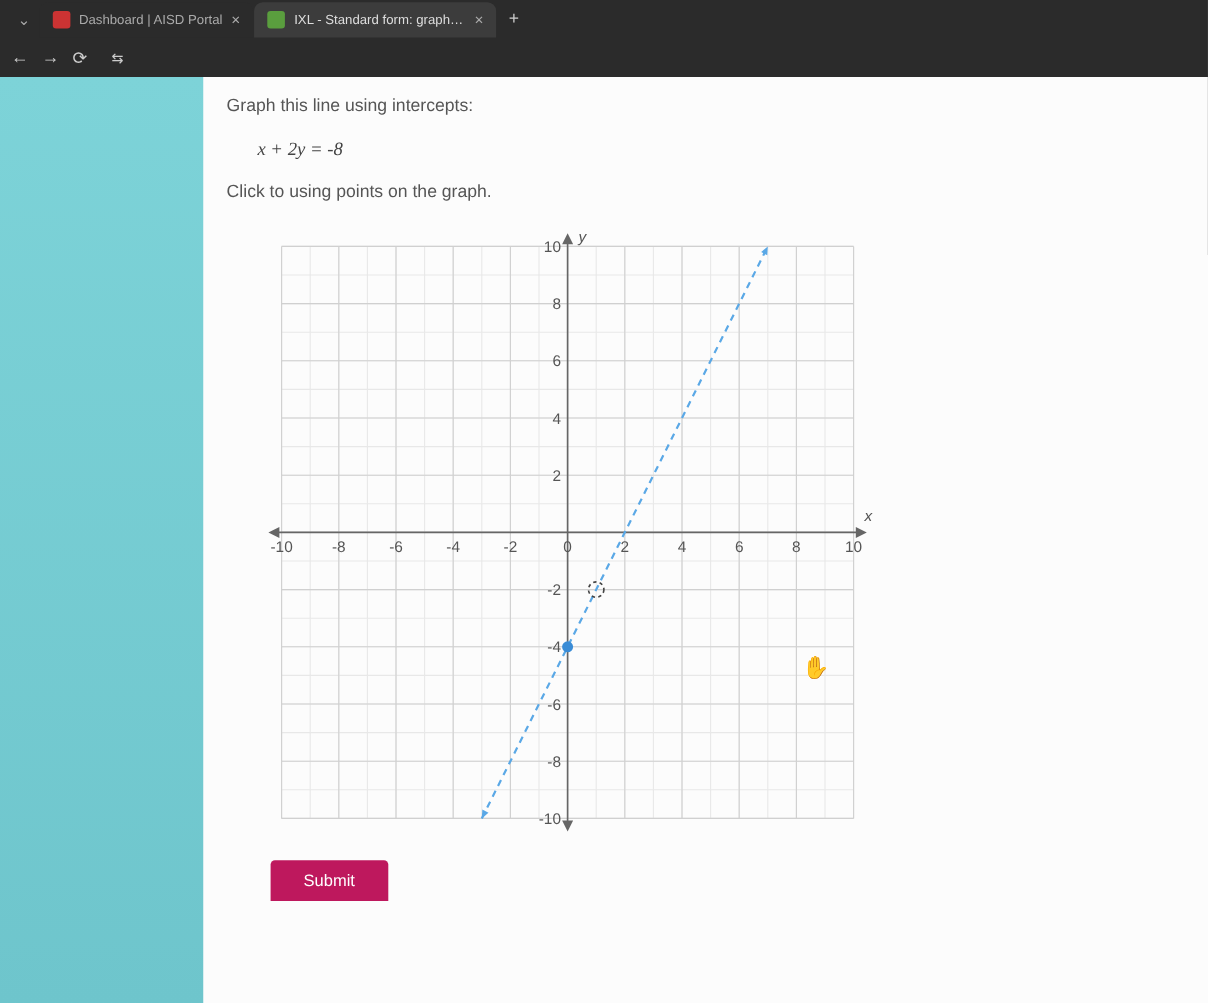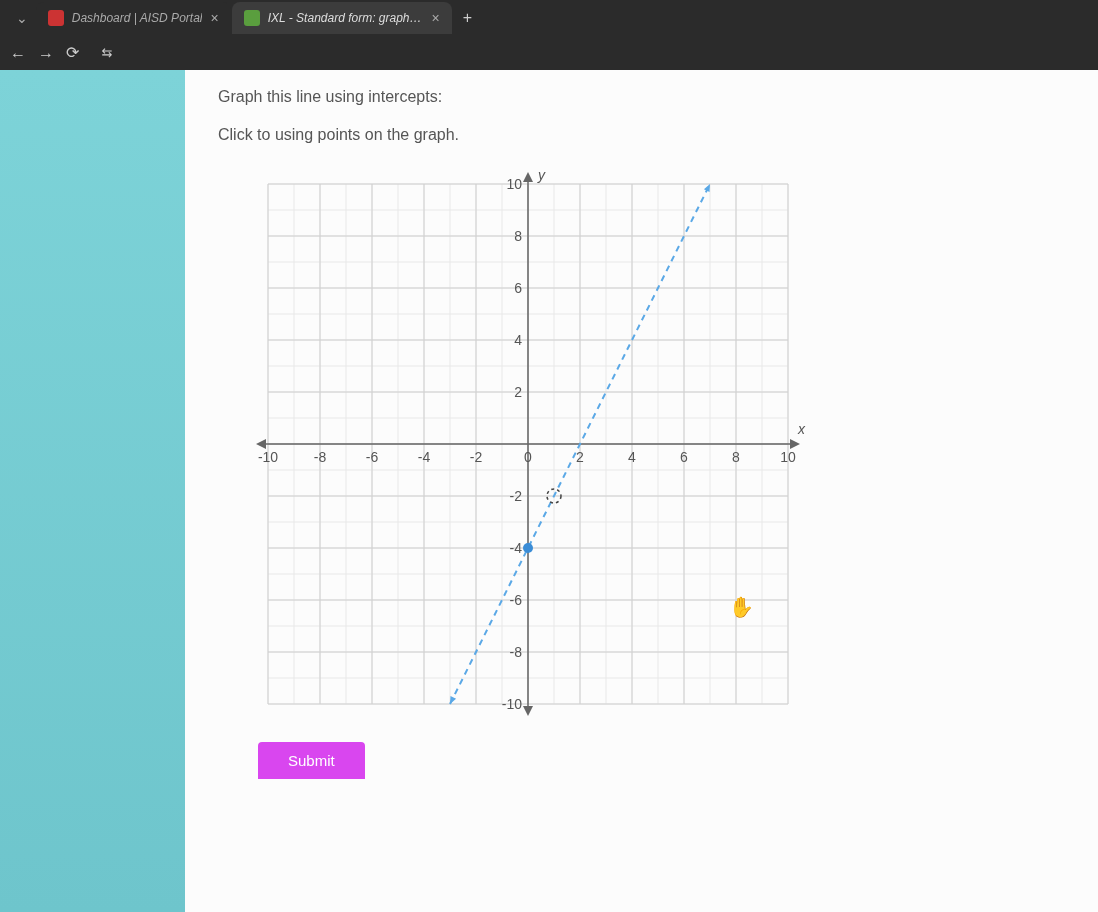--- a/index.html
+++ b/index.html
@@ -47,21 +47,20 @@
       border-radius: 3px;
       flex-shrink: 0;
     }
     .fav-red { background: #cc3333; }
     .fav-ixl { background: #5a9e3e; }
     .tab-title {
       white-space: nowrap;
       overflow: hidden;
       text-overflow: ellipsis;
       flex: 1;
-      font-style: italic;
     }
     .tab-close { color: #aaa; font-size: 14px; cursor: pointer; }
     .new-tab { color: #ccc; padding: 0 10px; font-size: 16px; }
     .nav-bar {
       display: flex;
       align-items: center;
       height: 35px;
       padding: 0 10px;
       gap: 12px;
     }
@@ -83,21 +82,21 @@
       display: flex;
       position: relative;
     }
     .sidebar {
       width: 185px;
       background: linear-gradient(to bottom, #7dd3d8, #6ec5cc);
       height: 100%;
     }
     .main-content {
       flex: 1;
-      padding: 18px 33px;
+      padding: 18px 21px;
       background: #fcfcfc;
       position: relative;
     }
     .instruction {
       color: #555;
       font-size: 16px;
       margin-bottom: 20px;
     }
     .equation {
       font-family: 'Times New Roman', serif;
@@ -110,21 +109,21 @@
       color: #555;
       font-size: 16px;
       margin-bottom: 20px;
     }
     .graph-container {
       margin-left: 30px;
       width: 560px;
       height: 560px;
     }
     .submit-btn {
-      background: #d946ef;
+      background: #be185d;
       color: #fff;
       border: none;
       padding: 10px 30px;
       font-size: 15px;
       border-radius: 4px 4px 0 0;
       margin-top: 18px;
       margin-left: 40px;
       cursor: pointer;
     }
     svg text {
@@ -166,20 +165,21 @@
     <div class="url-bar">
       <span>⇆</span>
     </div>
   </div>
 </div>
 
 <div class="content-area">
   <div class="sidebar"></div>
   <div class="main-content">
     <p class="instruction">Graph this line using intercepts:</p>
+    <p class="equation">x + 2y = -8</p>
     <p class="sub-instruction">Click to using points on the graph.</p>
 
     <div class="graph-container">
       <svg id="graph-svg" width="560" height="560" viewBox="0 0 560 560">
           <line x1="20" y1="540" x2="20" y2="20" stroke="#e8e8e8" stroke-width="1"></line>
           <line x1="46" y1="540" x2="46" y2="20" stroke="#e8e8e8" stroke-width="1"></line>
           <line x1="72" y1="540" x2="72" y2="20" stroke="#e8e8e8" stroke-width="1"></line>
           <line x1="98" y1="540" x2="98" y2="20" stroke="#e8e8e8" stroke-width="1"></line>
           <line x1="124" y1="540" x2="124" y2="20" stroke="#e8e8e8" stroke-width="1"></line>
           <line x1="150" y1="540" x2="150" y2="20" stroke="#e8e8e8" stroke-width="1"></line>

